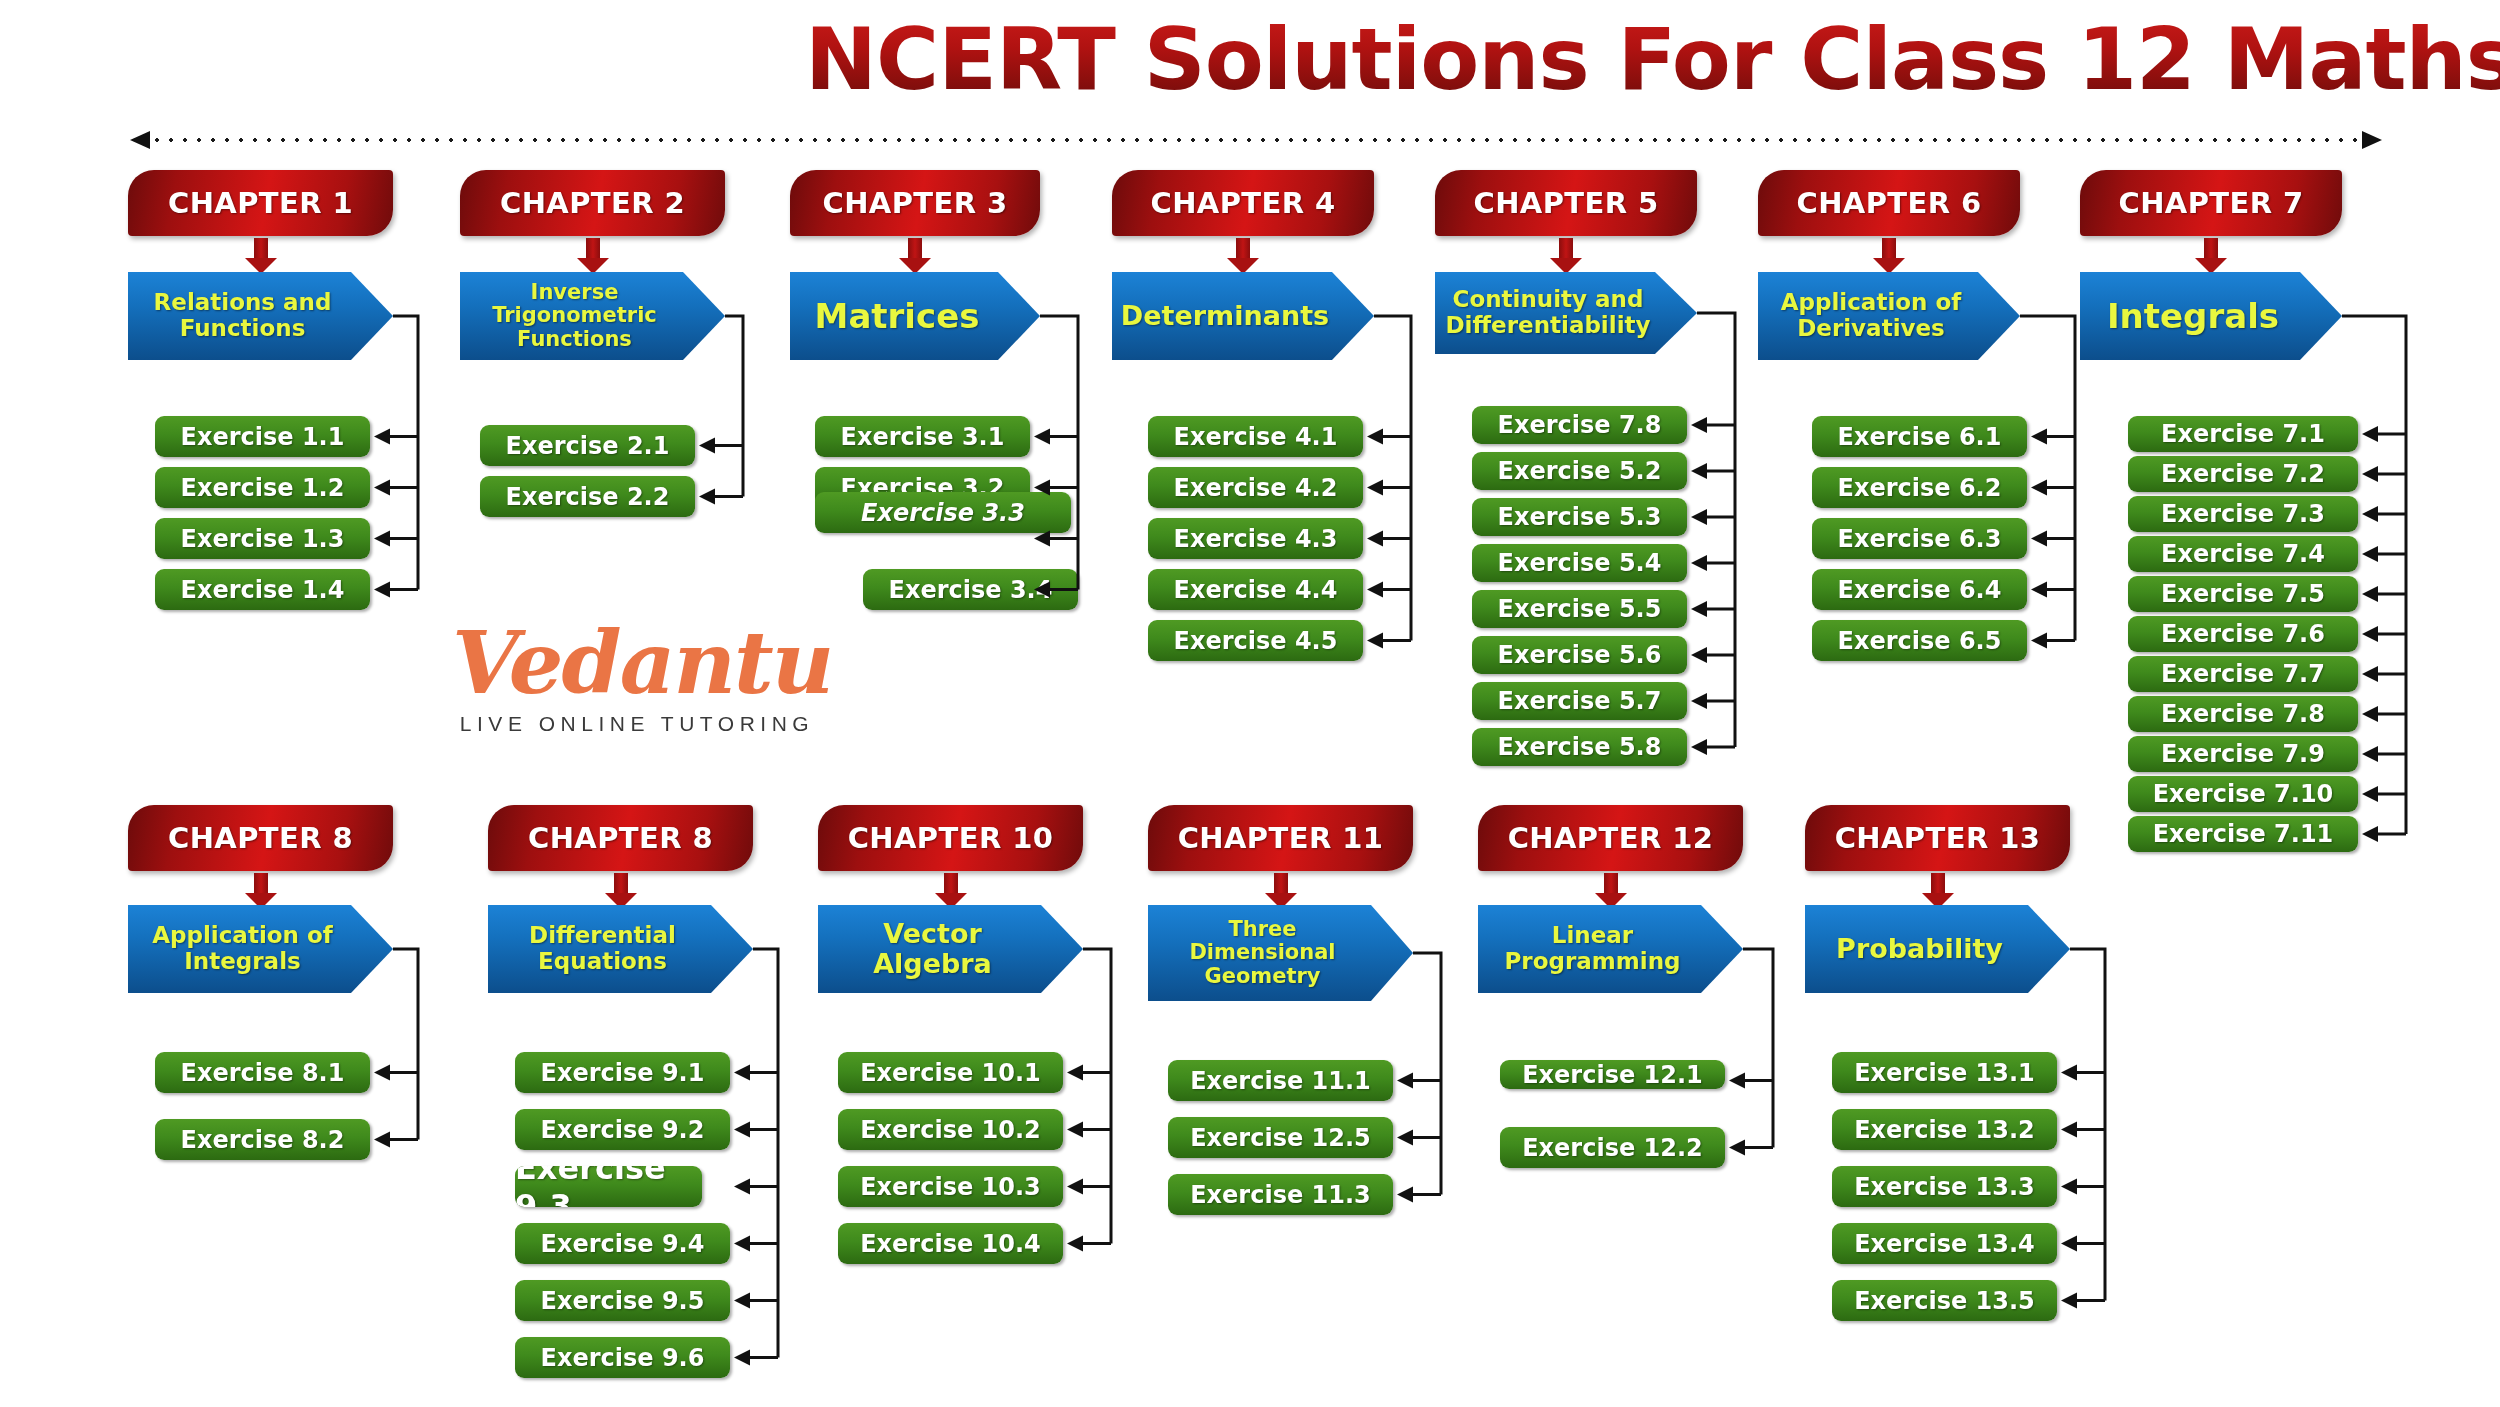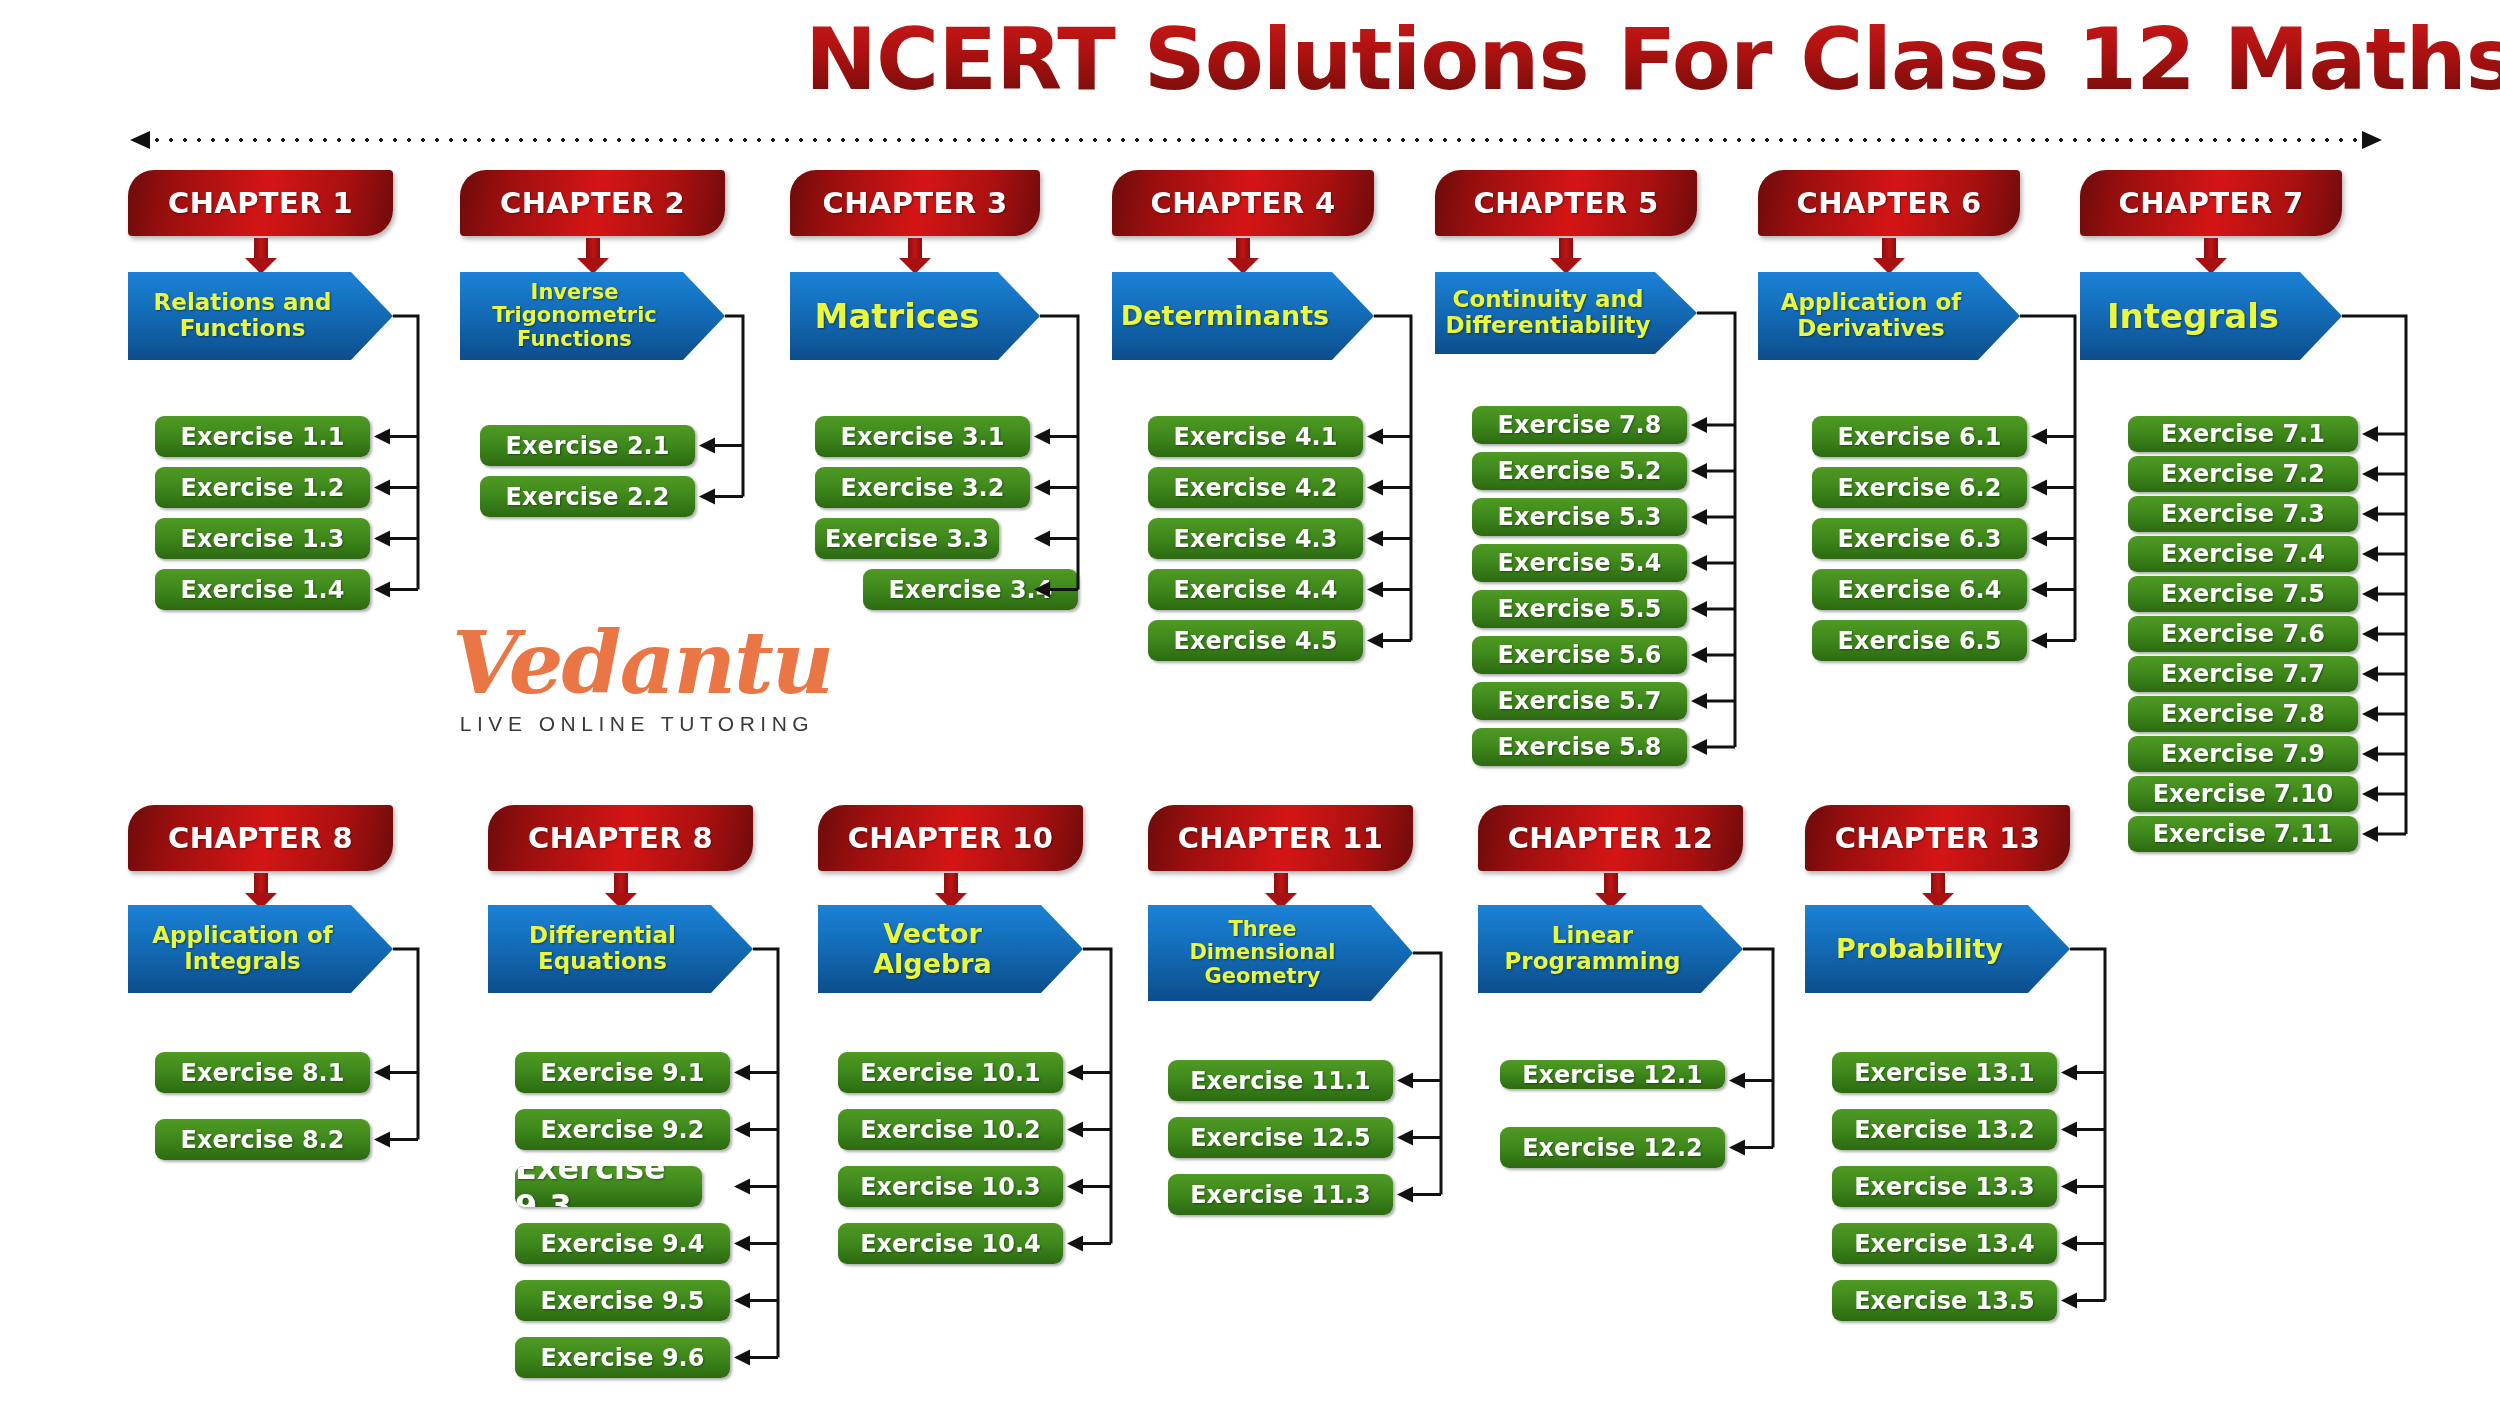--- a/index.html
+++ b/index.html
@@ -186,21 +186,21 @@
       </div>
       <div class="chev big" style="position: absolute; left: 790px; top: 272px; width: 250px; height: 88px;">
         <span>Matrices</span>
       </div>
       <div class="ex" style="position: absolute; left: 815px; top: 416px; width: 215px; height: 41px; font-size: 24px;">
         <span>Exercise 3.1</span>
       </div>
       <div class="ex" style="position: absolute; left: 815px; top: 467px; width: 215px; height: 41px; font-size: 24px;">
         <span>Exercise 3.2</span>
       </div>
-      <div class="ex" style="position: absolute; left: 815px; top: 518px; width: 184px; height: 41px; font-size: 24px;">
+      <div class="ex" style="position: absolute; left: 815px; top: 492px; width: 256px; height: 41px; font-size: 24px; font-style: italic;">
         <span>Exercise 3.3</span>
       </div>
       <div class="ex" style="position: absolute; left: 863px; top: 569px; width: 215px; height: 41px; font-size: 24px;">
         <span>Exercise 3.4</span>
       </div>
       <svg class="conn" width="2500" height="1407" style="left: 0px; top: 0px;">
         <path d="M 1040 316 H 1078 V 589.5" stroke="#111" stroke-width="3" fill="none"></path>
         <path d="M 1078 436.5 H 1042" stroke="#111" stroke-width="3" fill="none"></path>
         <polygon points="1034,436.5 1050,428.5 1050,444.5" fill="#111"></polygon>
         <path d="M 1078 487.5 H 1042" stroke="#111" stroke-width="3" fill="none"></path>

